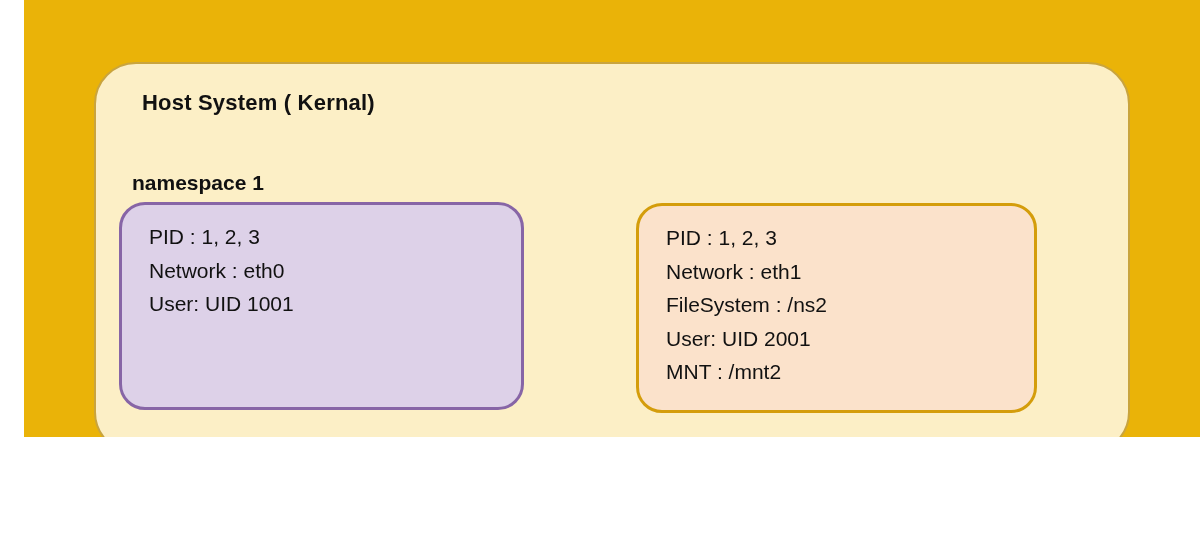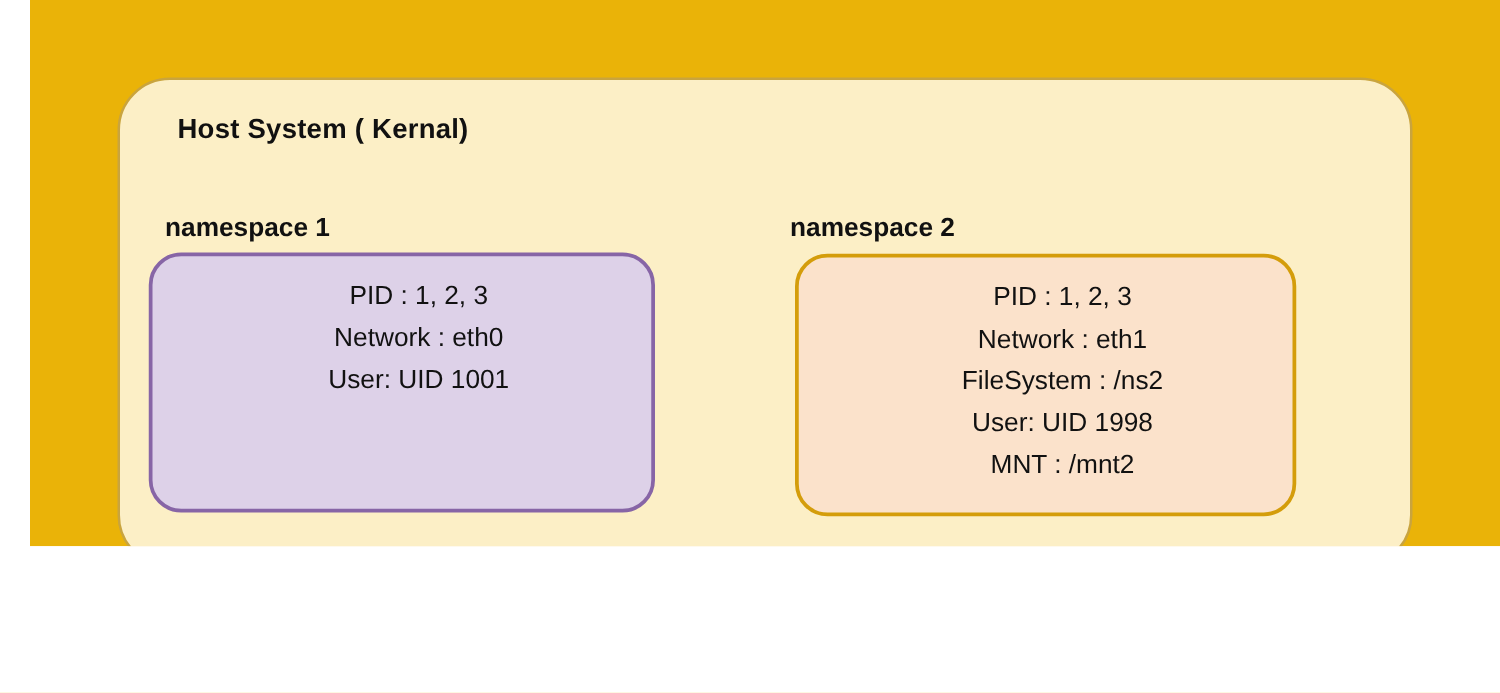--- a/index.html
+++ b/index.html
@@ -42,21 +42,20 @@
     font-weight: 700;
     color: #111111;
   }
   .ns-label-1 { left: 108px; top: 171px; }
   .ns-label-2 { left: 608px; top: 171px; }
   .ns-box {
     position: absolute;
     box-sizing: border-box;
     border-radius: 26px;
     padding: 15px 0 0 27px;
-    text-align: center;
   }
   .ns-box-1 {
     left: 95px;
     top: 202px;
     width: 405px;
     height: 208px;
     background: var(--ns1-fill, #ddd1e8);
     border: 3px solid var(--ns1-border, #8765a6);
   }
   .ns-box-2 {
@@ -84,23 +83,22 @@
   <div class="host-title">Host System ( Kernal)</div>
 
   <div class="ns-label ns-label-1">namespace 1</div>
 
   <div class="ns-box ns-box-1">
     <div class="ns-line">PID : 1, 2, 3</div>
     <div class="ns-line">Network : eth0</div>
     <div class="ns-line">User: UID 1001</div>
   </div>
 
-  <div class="ns-label ns-label-2">namespace 2</div>
 
   <div class="ns-box ns-box-2">
     <div class="ns-line">PID : 1, 2, 3</div>
     <div class="ns-line">Network : eth1</div>
     <div class="ns-line">FileSystem : /ns2</div>
-    <div class="ns-line">User: UID 1998</div>
+    <div class="ns-line">User: UID 2001</div>
     <div class="ns-line">MNT : /mnt2</div>
   </div>
 
 </div>
 
 </body></html>

